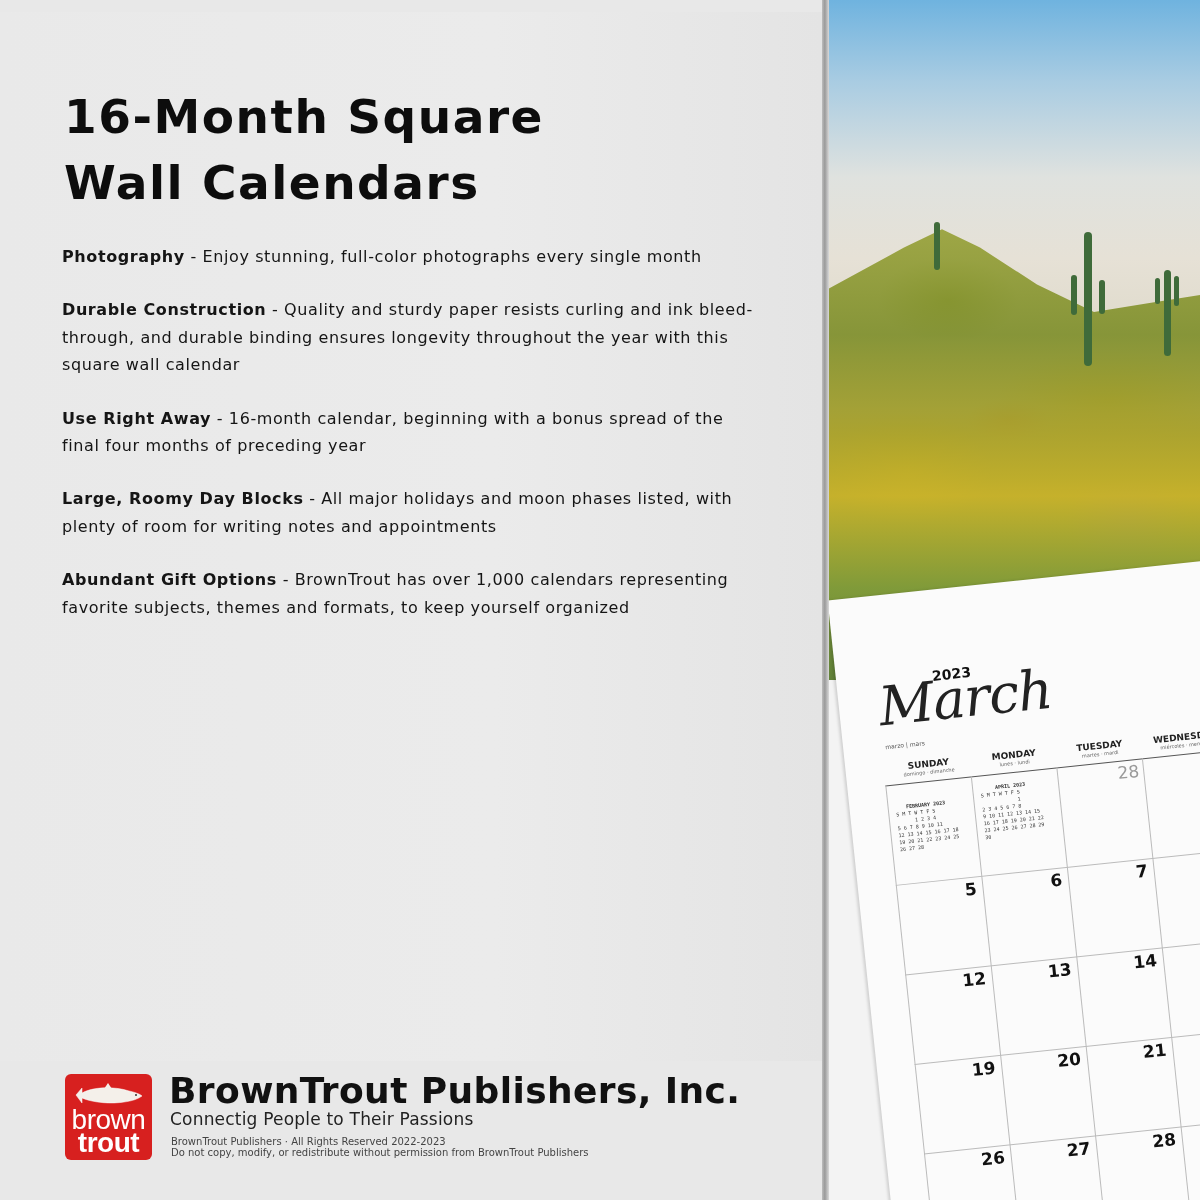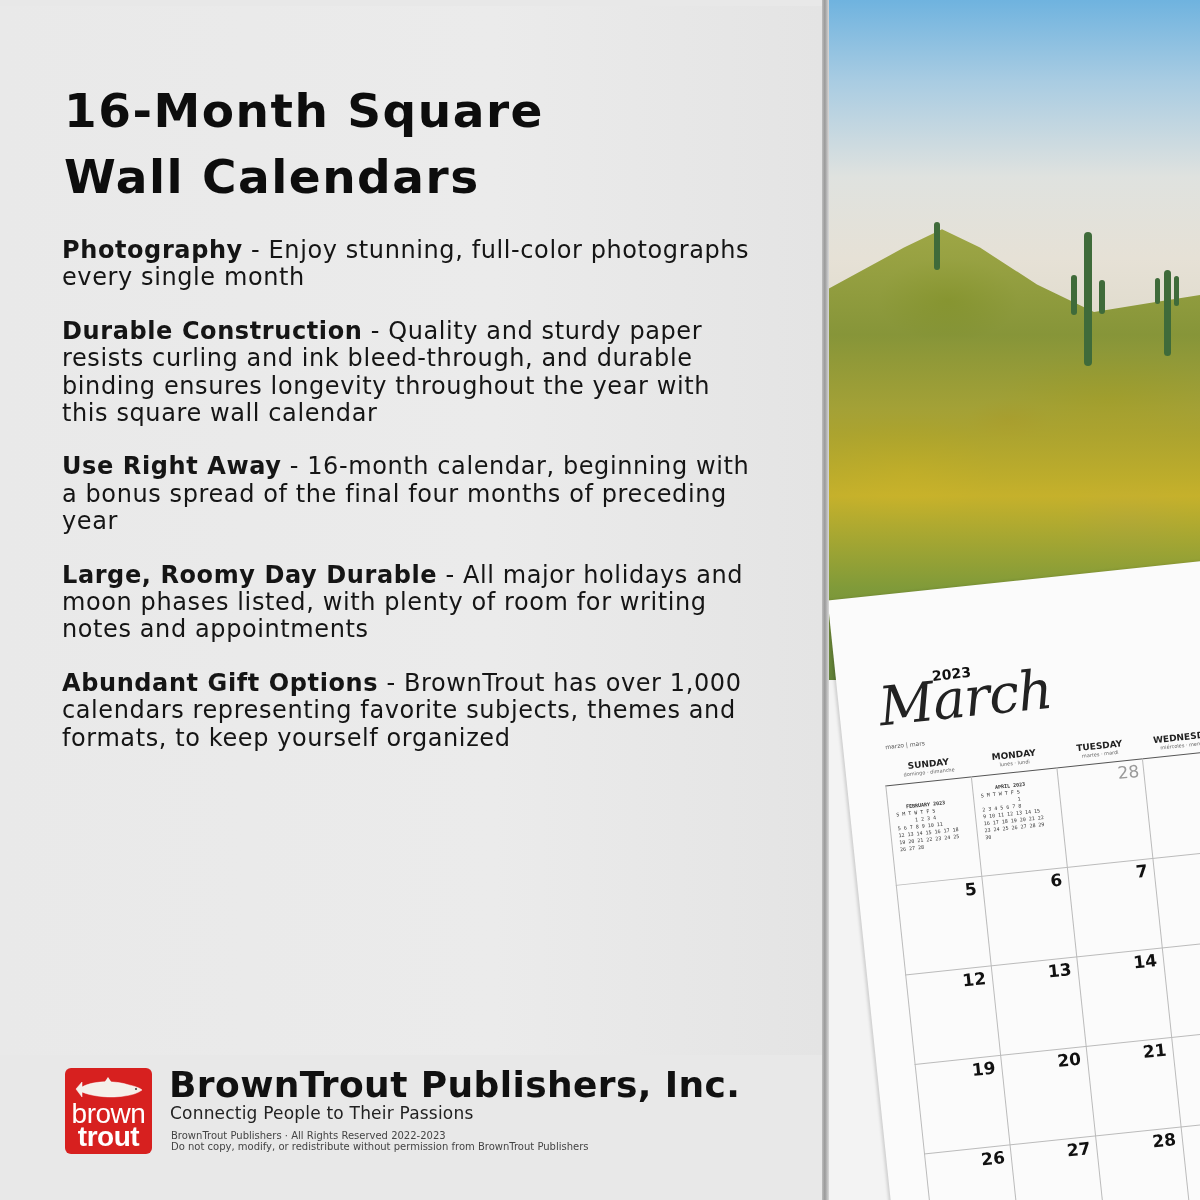--- a/index.html
+++ b/index.html
@@ -4,32 +4,32 @@
 <style>
   * { box-sizing: border-box; margin: 0; padding: 0; }
   html, body { width: 1200px; height: 1200px; overflow: hidden; }
   body {
     background: #e8e8e8;
     font-family: "DejaVu Sans", sans-serif;
     color: #111;
     position: relative;
   }
   .left-panel {
-    position: absolute; left: 0; top: 6px; width: 822px; height: 1049px;
+    position: absolute; left: 0; top: 12px; width: 822px; height: 1049px;
     background: linear-gradient(90deg, #e9e9e9 0%, #ebebeb 60%, #e4e4e4 100%);
   }
   .title {
     position: absolute; left: 64px; top: 72px;
     font-family: "DejaVu Sans", sans-serif;
     font-weight: bold; font-size: 47px; line-height: 66px;
     letter-spacing: 1.5px; color: #0d0d0d;
   }
   .features { position: absolute; left: 62px; top: 231px; width: 700px; }
   .feature {
-    font-size: 24px; line-height: 27.4px; letter-spacing: 0.6px;
+    font-size: 16px; line-height: 27.4px; letter-spacing: 0.6px;
     color: #151515; margin-bottom: 26px;
   }
   .feature .head { font-weight: bold; }
   .brand { position: absolute; left: 65px; top: 1062px; }
   .logo {
     position: absolute; left: 0; top: 0; width: 87px; height: 86px;
     background: #d7201f; border-radius: 6px; overflow: hidden;
   }
   .logo .fish { position: absolute; left: 9px; top: 8px; width: 70px; height: 26px; }
   .logo .word {
@@ -114,21 +114,21 @@
 <div class="left-panel">
   <div class="title">
     <div>16-Month Square</div>
     <div>Wall Calendars</div>
   </div>
 
   <div class="features">
     <p class="feature"><span class="head">Photography</span><span> - </span><span>Enjoy stunning, full-color photographs every single month</span></p>
     <p class="feature"><span class="head">Durable Construction</span><span> - </span><span>Quality and sturdy paper resists curling and ink bleed-through, and durable binding ensures longevity throughout the year with this square wall calendar</span></p>
     <p class="feature"><span class="head">Use Right Away</span><span> - </span><span>16-month calendar, beginning with a bonus spread of the final four months of preceding year</span></p>
-    <p class="feature"><span class="head">Large, Roomy Day Durable</span><span> - </span><span>All major holidays and moon phases listed, with plenty of room for writing notes and appointments</span></p>
+    <p class="feature"><span class="head">Large, Roomy Day Blocks</span><span> - </span><span>All major holidays and moon phases listed, with plenty of room for writing notes and appointments</span></p>
     <p class="feature"><span class="head">Abundant Gift Options</span><span> - </span><span>BrownTrout has over 1,000 calendars representing favorite subjects, themes and formats, to keep yourself organized</span></p>
   </div>
 
   <div class="brand">
     <div class="logo">
       <svg class="fish" viewBox="0 0 70 26">
         <path d="M2 13 L8 6 L8 11 C18 5 40 4 55 9 C60 10 66 12 68 14 C64 17 58 19 50 20 C38 22 20 21 8 16 L8 21 Z" fill="#f4f0ea" stroke="#fff" stroke-width="0.5"></path>
         <path d="M30 7 L34 1 L38 7 Z" fill="#f4f0ea"></path>
         <circle cx="62" cy="13" r="1" fill="#333"></circle>
       </svg>

